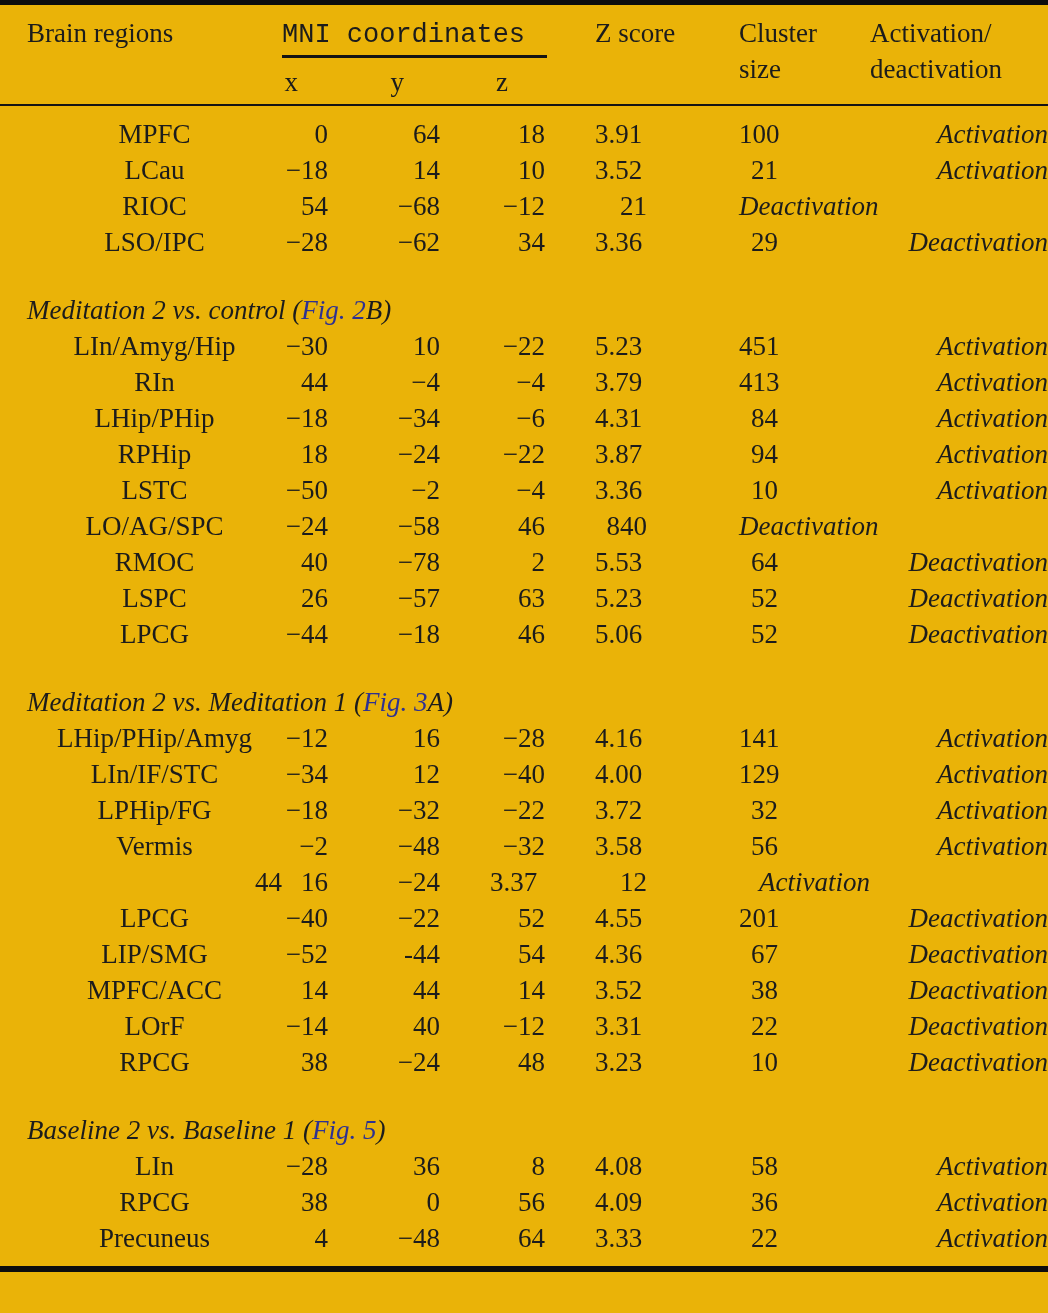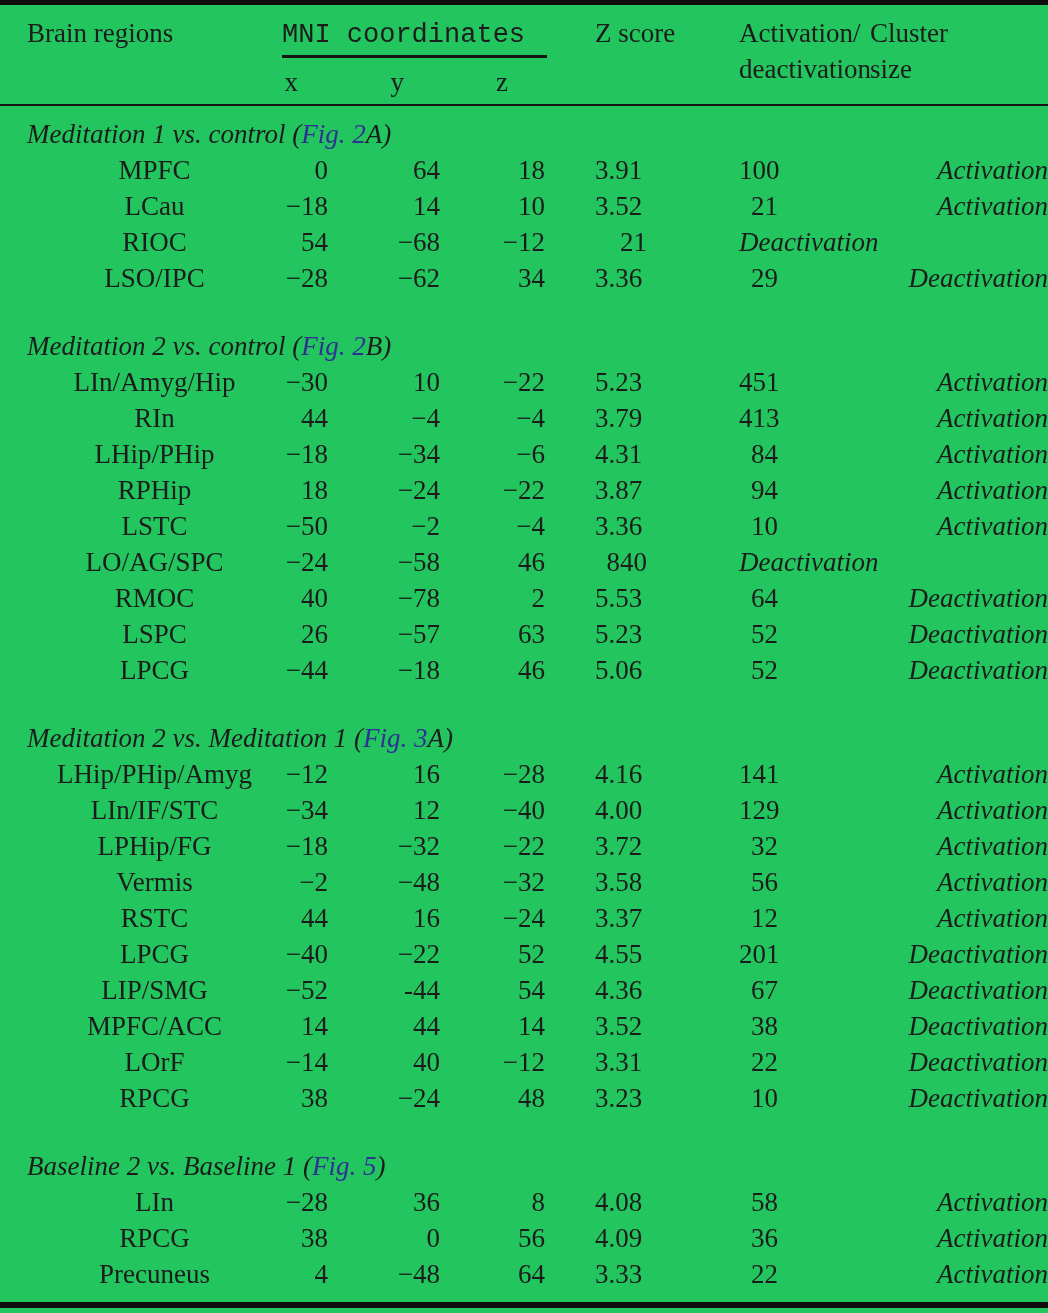--- a/index.html
+++ b/index.html
@@ -3,21 +3,21 @@
 <meta charset="utf-8">
 <style>
   html, body {
     margin: 0;
     padding: 0;
     background: #ffffff;
   }
   .page {
     width: 1048px;
     height: 1313px;
-    background: #22c55e;
+    background: #eab308;
     overflow: hidden;
     position: relative;
     font-family: "Liberation Serif", "DejaVu Serif", serif;
     font-size: 27px;
     color: #1c1c1c;
     box-sizing: border-box;
   }
   .stat-table {
     width: 1048px;
     box-sizing: border-box;
@@ -90,33 +90,32 @@
         <div class="xyz-row">
           <div class="sub-x">x</div>
           <div class="sub-y">y</div>
           <div class="sub-z">z</div>
         </div>
       </div>
 
       <div class="hdr-line hdr-zscore">Z score</div>
 
       <div>
+        <div class="hdr-line">Cluster</div>
+        <div class="hdr-line">size</div>
+      </div>
+
+      <div>
         <div class="hdr-line">Activation/</div>
         <div class="hdr-line">deactivation</div>
       </div>
-
-      <div>
-        <div class="hdr-line">Cluster</div>
-        <div class="hdr-line">size</div>
-      </div>
     </div>
 
     <div class="table-body">
   <div class="section">
-    <div class="section-title"><span>Meditation 1 vs. control (</span><a class="fig-link" style="color: rgb(46, 49, 146);">Fig. 2</a><span>A)</span></div>
     <div>
   <div class="data-row">
     <div class="c-region">MPFC</div>
     <div class="c-x">0</div>
     <div class="c-y">64</div>
     <div class="c-z">18</div>
     <div class="c-zscore">3.91</div>
     <div class="c-cluster">100</div>
     <div class="c-act">Activation</div>
   </div>
@@ -283,21 +282,20 @@
     <div class="c-region">Vermis</div>
     <div class="c-x">−2</div>
     <div class="c-y">−48</div>
     <div class="c-z">−32</div>
     <div class="c-zscore">3.58</div>
     <div class="c-cluster">56</div>
     <div class="c-act">Activation</div>
   </div>
 
   <div class="data-row">
-    <div class="c-region">RSTC</div>
     <div class="c-x">44</div>
     <div class="c-y">16</div>
     <div class="c-z">−24</div>
     <div class="c-zscore">3.37</div>
     <div class="c-cluster">12</div>
     <div class="c-act">Activation</div>
   </div>
 
   <div class="data-row">
     <div class="c-region">LPCG</div>

